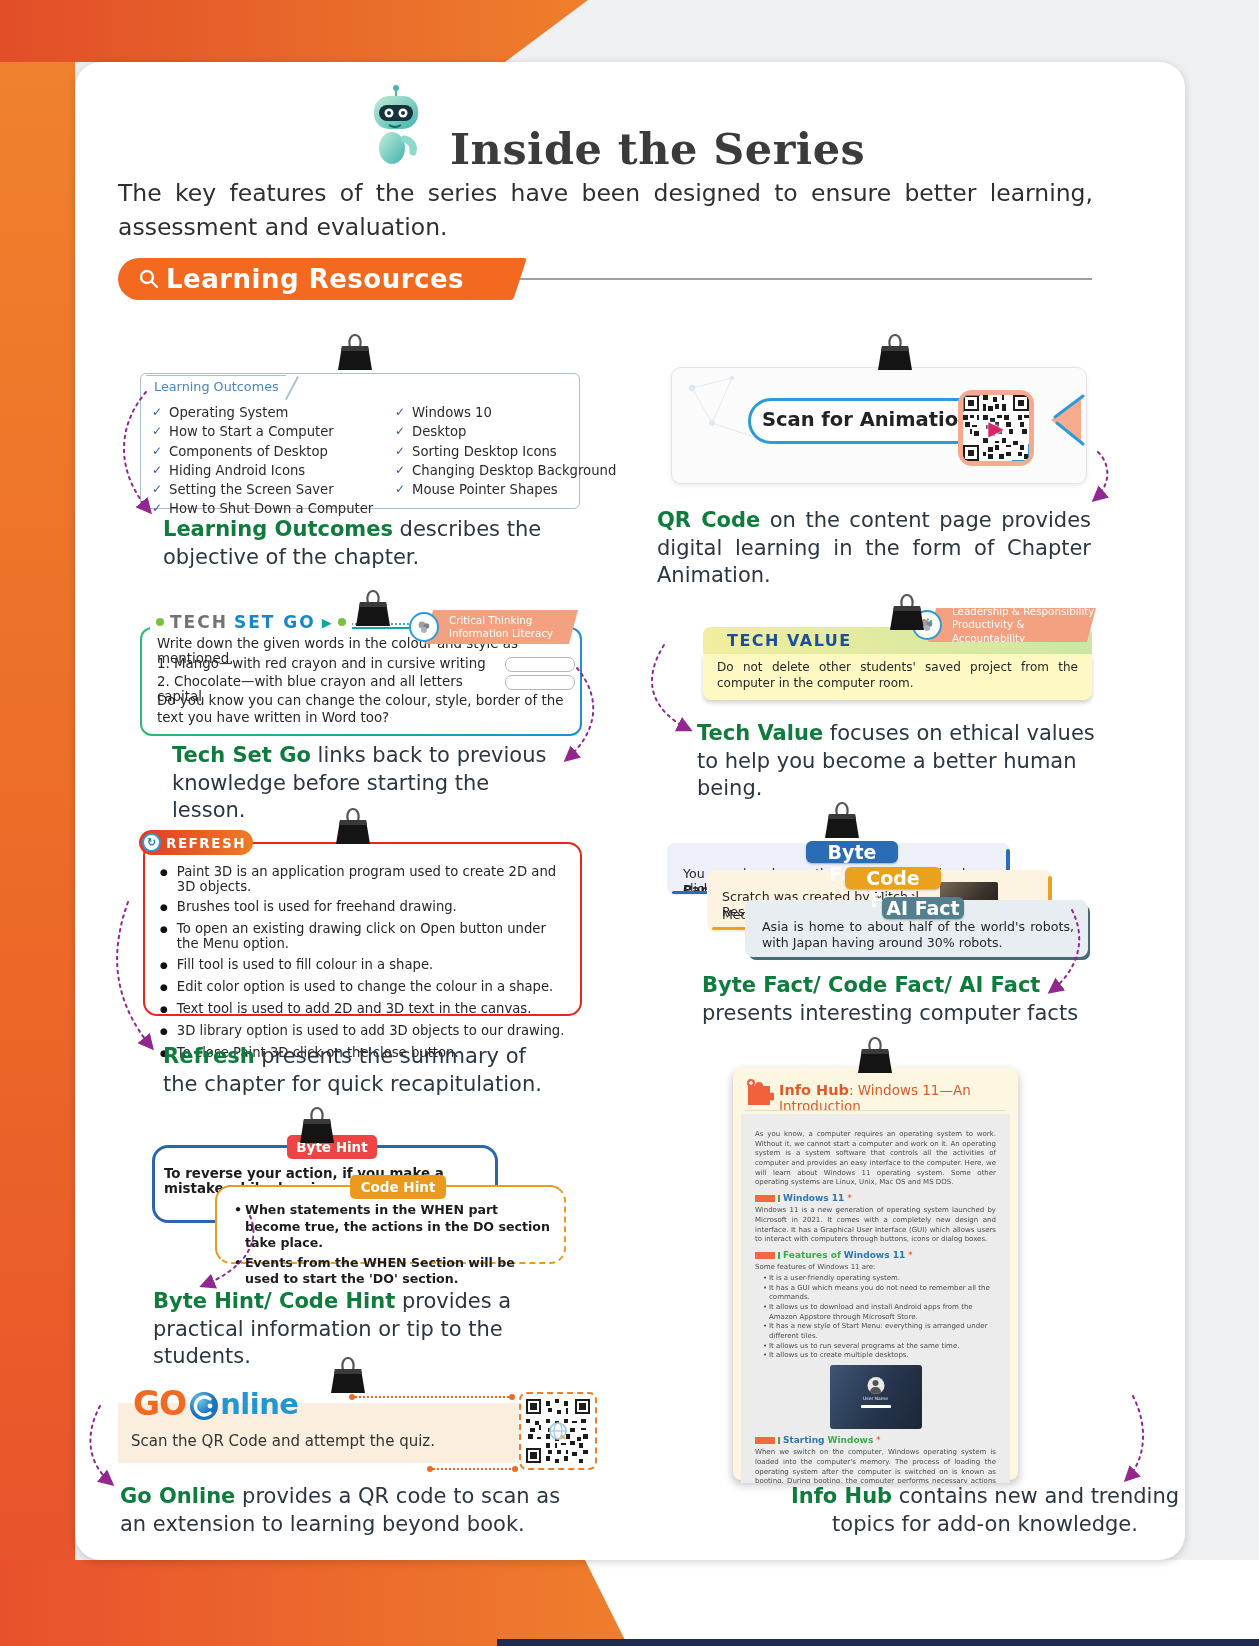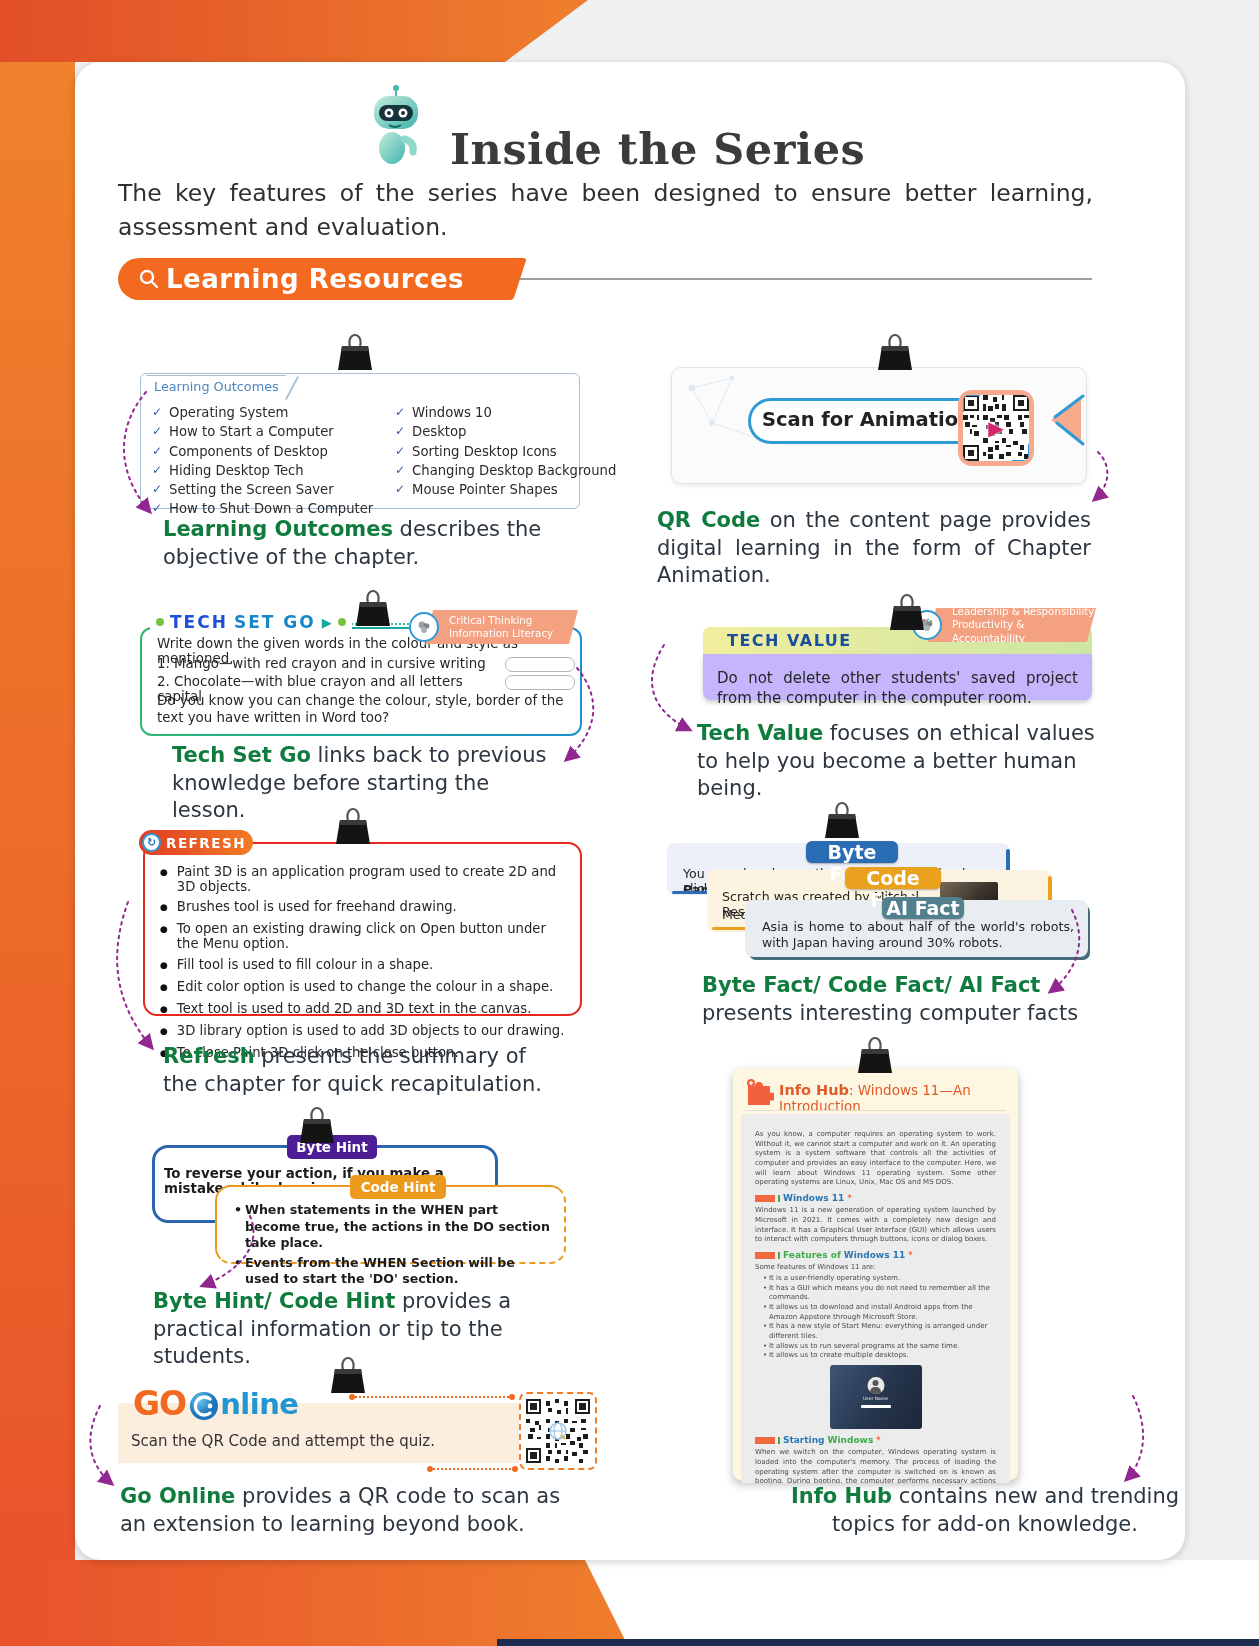--- a/index.html
+++ b/index.html
@@ -35,31 +35,31 @@
   .scan-card{left:671px;top:367px;width:414px;height:115px;background:#fbfbfc;border:1px solid #e2e5e8;border-radius:10px;box-shadow:0 2px 4px rgba(0,0,0,.08);}
   .scan-pill{left:748px;top:398px;width:232px;height:40px;border:3px solid #2e9ad6;border-radius:24px;background:#fff;text-align:center;line-height:38px;font-size:19.5px;font-weight:700;color:#222;z-index:2;}
   .qr-tile{left:958px;top:390px;width:76px;height:76px;background:#f6a98c;border-radius:14px;padding:5px;box-sizing:border-box;z-index:3;}
   .qr-white{width:100%;height:100%;background:#fff;border-radius:6px;position:relative;overflow:hidden;}
   .play-pink{position:absolute;left:50%;top:50%;transform:translate(-50%,-52%);color:#d6246e;font-size:20px;text-shadow:0 0 3px #fff,0 0 5px #fff;}
   .cornerTL{position:absolute;left:-2px;top:-2px;width:16px;height:16px;border-left:3px solid #2e9ad6;border-top:3px solid #2e9ad6;border-radius:6px 0 0 0;}
   .cornerBR{position:absolute;right:-2px;bottom:-2px;width:16px;height:16px;border-right:3px solid #2e9ad6;border-bottom:3px solid #2e9ad6;border-radius:0 0 6px 0;}
   
   .tsg-box{left:140px;top:627px;width:438px;height:105px;border:2.5px solid transparent;border-radius:12px;background:linear-gradient(#fff,#fff) padding-box,linear-gradient(90deg,#2eb872,#16a8a2,#1f8fd0) border-box;}
   .tsg-head{left:150px;top:612px;display:flex;align-items:center;gap:6px;background:#fff;padding:0 6px;z-index:2;}
-  .tsg-tech{font-weight:800;font-size:17px;letter-spacing:2px;color:#1d4ed8;}
+  .tsg-tech{font-weight:800;font-size:17px;letter-spacing:2px;color:#737373;}
   .tsg-setgo{font-weight:800;font-size:17px;letter-spacing:2px;color:#1787c9;}
   .gdot{width:8px;height:8px;border-radius:50%;background:#7ac143;}
   .tsg-play{color:#13a89e;font-size:13px;}
   .tsg-dots{left:300px;top:623px;width:120px;border-top:2.5px dotted #39b8ad;}
   .ribbon{background:#f4a181;clip-path:polygon(8px 0,100% 0,calc(100% - 9px) 100%,0 100%);color:#fff;font-size:10.3px;line-height:1.3;display:flex;flex-direction:column;justify-content:center;padding-left:24px;box-sizing:border-box;z-index:2;}
   .ribbon-circ{position:absolute;width:30px;height:30px;border-radius:50%;background:#fff;border:2.5px solid #2e9ad6;box-sizing:border-box;z-index:3;display:flex;align-items:center;justify-content:center;}
   .blank-pill{position:absolute;width:68px;height:13px;border:1px solid #b5b5b5;border-radius:7px;background:#fff;}
   
   .tv-head{left:703px;top:627px;width:389px;height:27px;background:linear-gradient(90deg,#f1ee9e,#cde6a4);border-radius:7px 7px 0 0;color:#1b4f9e;font-weight:800;font-size:16px;letter-spacing:1.5px;line-height:27px;padding-left:24px;box-sizing:border-box;}
-  .tv-body{left:703px;top:654px;width:389px;height:46px;background:#c4b5fd;border-radius:0 0 8px 8px;box-shadow:0 3px 4px rgba(0,0,0,.18);font-size:15px;color:#262626;text-align:justify;padding:14px 14px;box-sizing:border-box;line-height:1.35;}
+  .tv-body{left:703px;top:654px;width:389px;height:46px;background:#fef9c3;border-radius:0 0 8px 8px;box-shadow:0 3px 4px rgba(0,0,0,.18);font-size:12px;color:#262626;text-align:justify;padding:5px 14px;box-sizing:border-box;line-height:1.35;}
   
   .rf-box{left:143px;top:842px;width:435px;height:170px;border:2.5px solid #e6271d;border-radius:14px;background:#fff;}
   .rf-pill{left:139px;top:830px;width:114px;height:25px;background:linear-gradient(90deg,#e23a25,#f07c24);border-radius:13px;display:flex;align-items:center;gap:5px;padding-left:3px;box-sizing:border-box;z-index:2;}
   .rf-circ{width:19px;height:19px;border-radius:50%;background:#fff;border:2px solid #2e9ad6;box-sizing:border-box;color:#1b75bb;font-size:11px;font-weight:700;display:flex;align-items:center;justify-content:center;}
   .rf-title{color:#fff;font-weight:800;font-size:13.5px;letter-spacing:1.5px;}
   .rf-list{left:160px;top:864px;width:410px;display:flex;flex-direction:column;gap:5.2px;}
   .rf-item{display:flex;gap:9px;font-size:13.2px;color:#262626;}
   .rf-item .bdot{font-size:9px;line-height:17px;color:#111;}
   
   .fact-badge{position:absolute;color:#fff;font-weight:700;font-size:19px;text-align:center;border-radius:6px;height:22px;line-height:22px;z-index:6;box-shadow:0 1px 2px rgba(0,0,0,.3);}
@@ -213,21 +213,21 @@
     <div class="lo-item">
         <span class="chk">✓</span>
         <span>How to Start a Computer</span>
       </div>
     <div class="lo-item">
         <span class="chk">✓</span>
         <span>Components of Desktop</span>
       </div>
     <div class="lo-item">
         <span class="chk">✓</span>
-        <span>Hiding Desktop Tech</span>
+        <span>Hiding Android Icons</span>
       </div>
     <div class="lo-item">
         <span class="chk">✓</span>
         <span>Setting the Screen Saver</span>
       </div>
     <div class="lo-item">
         <span class="chk">✓</span>
         <span>How to Shut Down a Computer</span>
       </div>
   </div>
@@ -437,21 +437,21 @@
   <div class="fx-text z4" style="left:722px;top:889px;width:230px;">Scratch was created by Mitchel Resnick at the MIT</div>
   <div class="fx-text z4" style="left:722px;top:907px;">Medi</div>
   <div class="abs fx-photo z4"></div>
   <div class="abs fx-uline-c"></div>
   <div class="abs fx-ai"></div>
   <div class="fact-badge" style="left:882px;top:897px;width:82px;background:#53808f;">AI Fact</div>
   <div class="fx-text z6" style="left:762px;top:919px;width:312px;text-align:justify;line-height:1.28;">Asia is home to about half of the world's robots, with Japan having around 30% robots.</div>
   <p class="abs cap" style="left:702px;top:972px;width:394px;margin:0;"><b>Byte Fact/ Code Fact/ AI Fact</b><span> presents interesting computer facts</span></p>
 
   <div class="abs bh-box"></div>
-  <div class="hint-badge" style="left:287px;top:1135px;width:90px;background:#4c1d95;">Byte Hint</div>
+  <div class="hint-badge" style="left:287px;top:1135px;width:90px;background:#ef4444;">Byte Hint</div>
   <div class="abs z2" style="left:164px;top:1166px;width:330px;font-size:13.4px;font-weight:700;color:#1c1c1c;">To reverse your action, if you make a mistake while drawing:</div>
   <div class="abs ch-box"></div>
   <div class="hint-badge" style="left:350px;top:1175px;width:96px;background:#eb9a1d;">Code Hint</div>
   <div class="abs z4" style="left:234px;top:1202px;width:318px;">
     <div class="ch-item">When statements in the WHEN part become true, the actions in the DO section take place.</div>
     <div class="ch-item">Events from the WHEN Section will be used to start the 'DO' section.</div>
   </div>
   <p class="abs cap" style="left:153px;top:1288px;width:440px;margin:0;"><b>Byte Hint/ Code Hint</b><span> provides a practical information or tip to the students.</span></p>
 
   <div class="abs go-band"></div>

